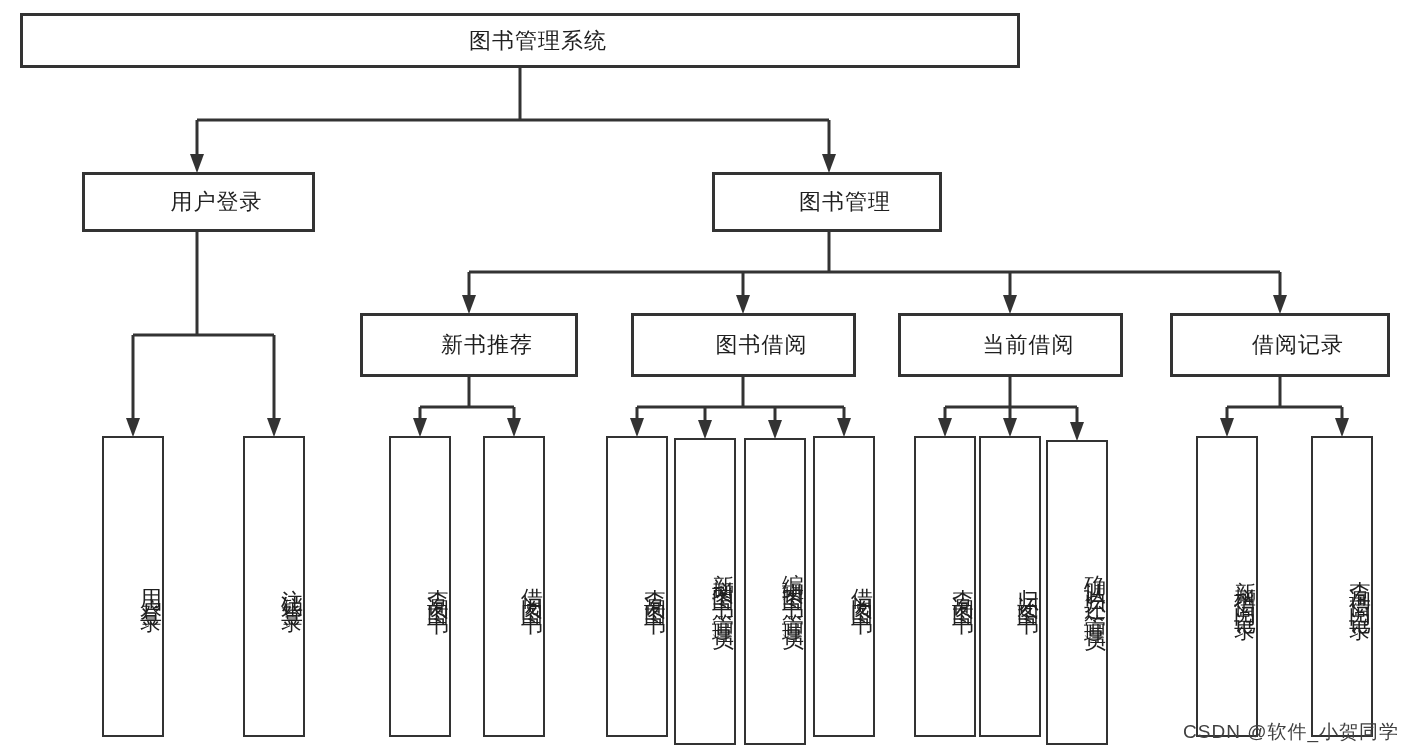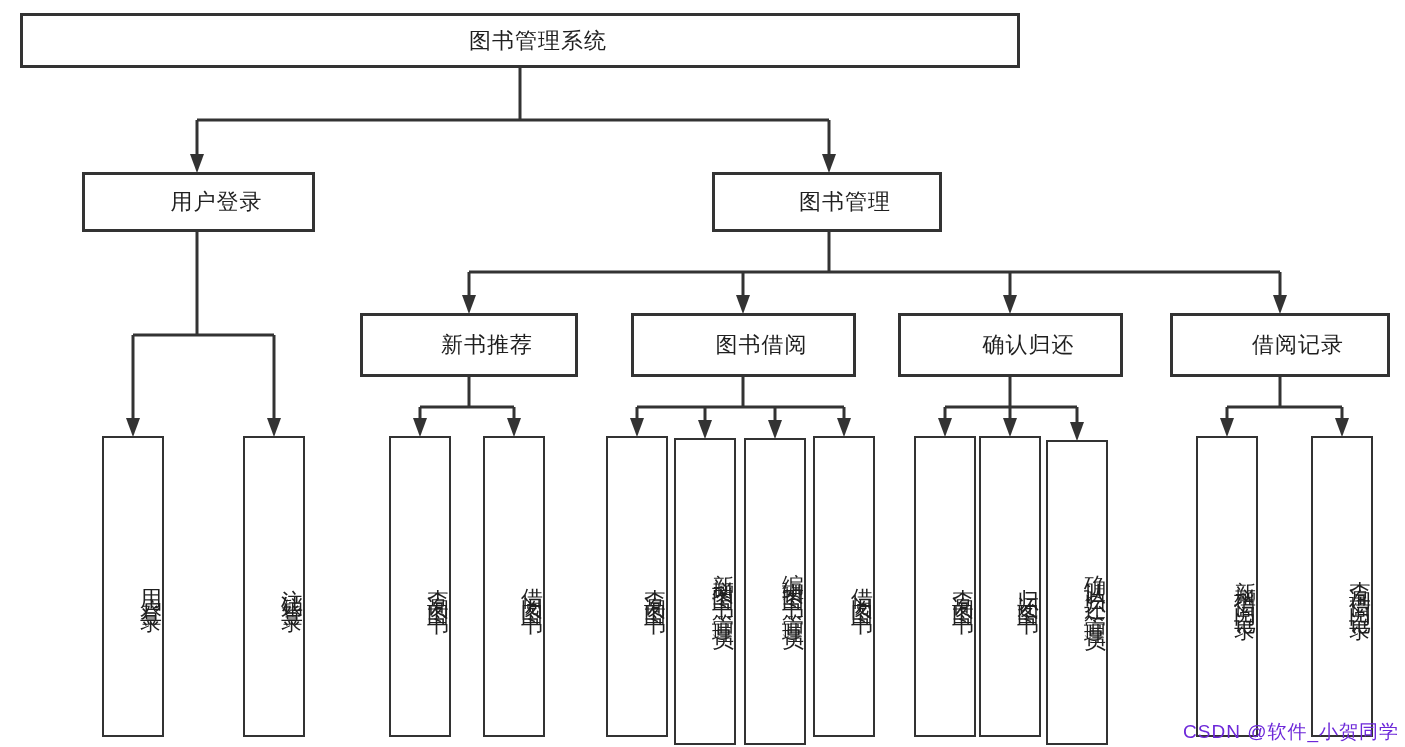--- a/index.html
+++ b/index.html
@@ -17,21 +17,21 @@
     padding-left:36px;
   }
   .node.h{font-size:22px;letter-spacing:1px;}
   .node.leaf{border-width:2.5px;}
   .vtext{
     writing-mode:vertical-rl;text-orientation:mixed;
     font-size:22px;letter-spacing:8px;line-height:1;color:#1f1f1f;
   }
   .watermark{
     position:absolute;right:6px;bottom:2px;
-    font-size:19px;color:#6d28d9;letter-spacing:1px;
+    font-size:19px;color:#404040;letter-spacing:1px;
     white-space:nowrap;pointer-events:none;
   }
 </style>
 </head>
 <body>
 
 <div id="canvas">
 
   <svg class="wires" viewBox="0 0 1405 747">
     <g stroke="#333333" stroke-width="3" fill="none">
@@ -99,21 +99,21 @@
     </g>
   </svg>
 
   <div class="node h" style="left:20px;top:13px;width:1000px;height:55px">图书管理系统</div>
 
   <div class="node h" style="left:82px;top:172px;width:233px;height:60px">用户登录</div>
   <div class="node h" style="left:712px;top:172px;width:230px;height:60px">图书管理</div>
 
   <div class="node h" style="left:631px;top:313px;width:225px;height:64px">图书借阅</div>
   <div class="node h" style="left:360px;top:313px;width:218px;height:64px">新书推荐</div>
-  <div class="node h" style="left:898px;top:313px;width:225px;height:64px">确认归还</div>
+  <div class="node h" style="left:898px;top:313px;width:225px;height:64px">当前借阅</div>
   <div class="node h" style="left:1170px;top:313px;width:220px;height:64px">借阅记录</div>
 
   <div class="node leaf" style="left:102px;top:436px;width:62px;height:301px">
     <span class="vtext">用户登录</span>
   </div>
   <div class="node leaf" style="left:243px;top:436px;width:62px;height:301px">
     <span class="vtext">注销登录</span>
   </div>
 
   <div class="node leaf" style="left:389px;top:436px;width:62px;height:301px">

